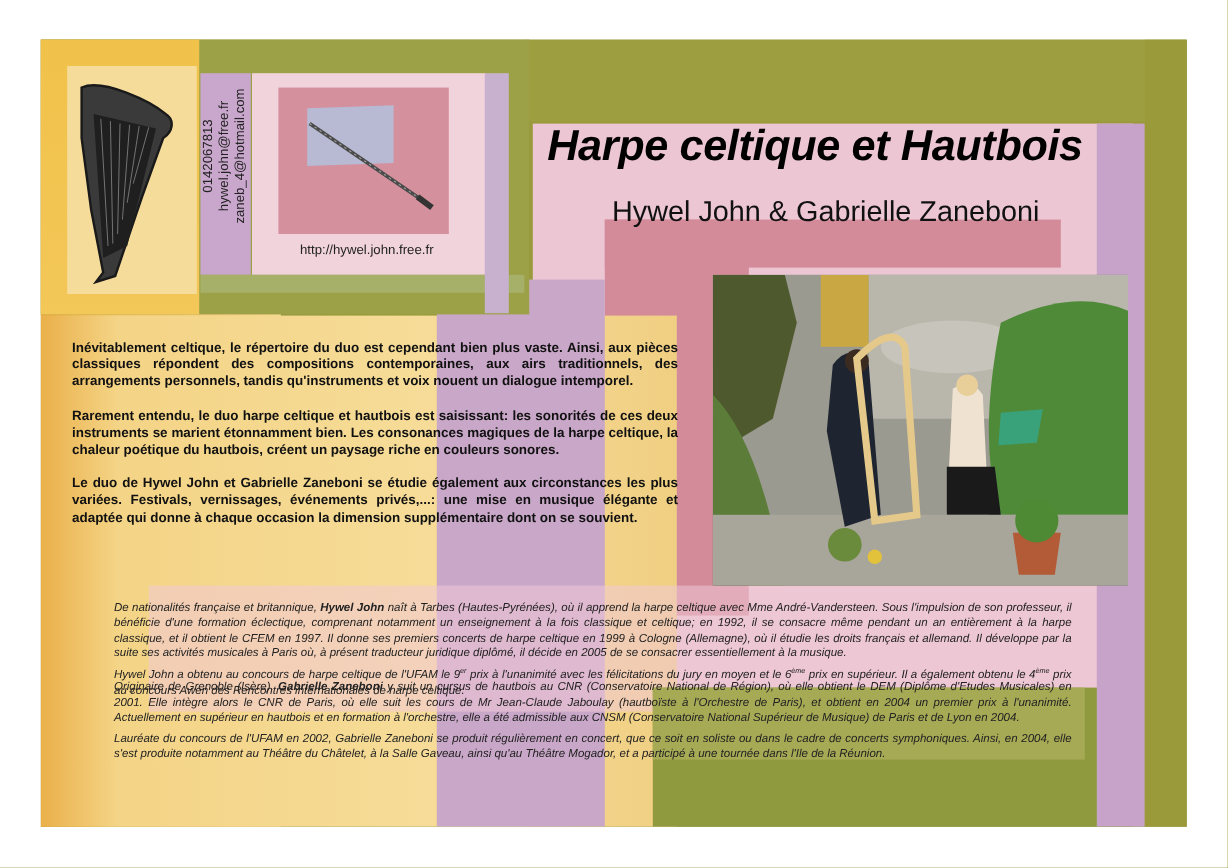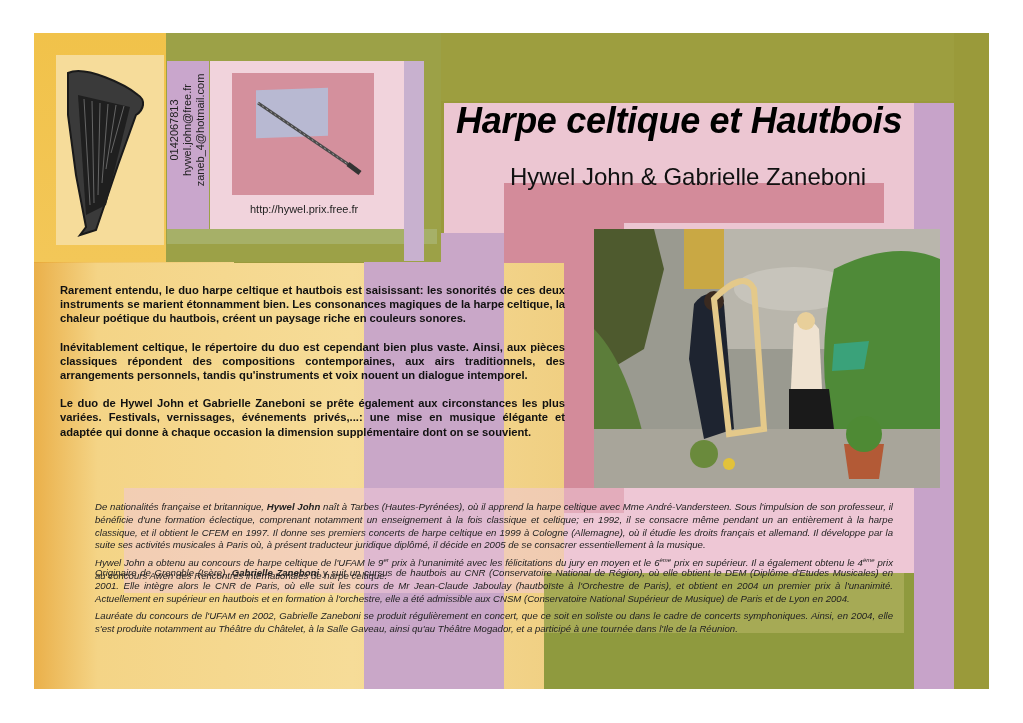--- a/index.html
+++ b/index.html
@@ -96,21 +96,21 @@
   </svg>
   <div class="greenstrip"></div>
   <div class="lavstrip"></div>
 </div>
 
 <div class="contact">
   <div>0142067813</div>
   <div>hywel.john@free.fr</div>
   <div>zaneb_4@hotmail.com</div>
 </div>
-<div class="url">http://hywel.prix.free.fr</div>
+<div class="url">http://hywel.john.free.fr</div>
 
 <div class="title">Harpe celtique et Hautbois</div>
 <div class="subtitle">Hywel John &amp; Gabrielle Zaneboni</div>
 
 <div class="photo">
   <svg width="346" height="259" viewBox="0 0 346 259">
     <rect x="0" y="0" width="346" height="259" fill="#9a9a90"></rect>
     <rect x="90" y="0" width="40" height="60" fill="#c9a844"></rect>
     <rect x="130" y="0" width="216" height="120" fill="#b9b6ac"></rect>
     <ellipse cx="200" cy="60" rx="60" ry="22" fill="#c7c4bb"></ellipse>
@@ -126,23 +126,23 @@
     <circle cx="212" cy="92" r="9" fill="#e8cf9a"></circle>
     <path d="M240 115 L275 112 L270 140 L238 142 Z" fill="#3aa27a"></path>
     <path d="M250 215 L290 215 L285 250 L255 250 Z" fill="#b35a36"></path>
     <circle cx="270" cy="205" r="18" fill="#4e8a34"></circle>
     <circle cx="110" cy="225" r="14" fill="#6a8a3c"></circle>
     <circle cx="135" cy="235" r="6" fill="#e2c23a"></circle>
   </svg>
 </div>
 
 <div class="intro">
+  <p>Inévitablement celtique, le répertoire du duo est cependant bien plus vaste. Ainsi, aux pièces classiques répondent des compositions contemporaines, aux airs traditionnels, des arrangements personnels, tandis qu'instruments et voix nouent un dialogue intemporel.</p>
   <p>Rarement entendu, le duo harpe celtique et hautbois est saisissant: les sonorités de ces deux instruments se marient étonnamment bien. Les consonances magiques de la harpe celtique, la chaleur poétique du hautbois, créent un paysage riche en couleurs sonores.</p>
-  <p>Inévitablement celtique, le répertoire du duo est cependant bien plus vaste. Ainsi, aux pièces classiques répondent des compositions contemporaines, aux airs traditionnels, des arrangements personnels, tandis qu'instruments et voix nouent un dialogue intemporel.</p>
-  <p>Le duo de Hywel John et Gabrielle Zaneboni se prête également aux circonstances les plus variées. Festivals, vernissages, événements privés,...: une mise en musique élégante et adaptée qui donne à chaque occasion la dimension supplémentaire dont on se souvient.</p>
+  <p>Le duo de Hywel John et Gabrielle Zaneboni se étudie également aux circonstances les plus variées. Festivals, vernissages, événements privés,...: une mise en musique élégante et adaptée qui donne à chaque occasion la dimension supplémentaire dont on se souvient.</p>
 </div>
 
 <div class="bio">
   <p><span>De nationalités française et britannique, </span><b>Hywel John</b><span> naît à Tarbes (Hautes-Pyrénées), où il apprend la harpe celtique avec Mme André-Vandersteen. Sous l'impulsion de son professeur, il bénéficie d'une formation éclectique, comprenant notamment un enseignement à la fois classique et celtique; en 1992, il se consacre même pendant un an entièrement à la harpe classique, et il obtient le CFEM en 1997. Il donne ses premiers concerts de harpe celtique en 1999 à Cologne (Allemagne), où il étudie les droits français et allemand. Il développe par la suite ses activités musicales à Paris où, à présent traducteur juridique diplômé, il décide en 2005 de se consacrer essentiellement à la musique.</span></p>
   <p><span>Hywel John a obtenu au concours de harpe celtique de l'UFAM le 9</span><sup>er</sup><span> prix à l'unanimité avec les félicitations du jury en moyen et le 6</span><sup>ème</sup><span> prix en supérieur. Il a également obtenu le 4</span><sup>ème</sup><span> prix au concours Awen des Rencontres internationales de harpe celtique.</span></p>
 </div>
 
 <div class="bio bio2">
   <p><span>Originaire de Grenoble (Isère), </span><b>Gabrielle Zaneboni</b><span> y suit un cursus de hautbois au CNR (Conservatoire National de Région), où elle obtient le DEM (Diplôme d'Etudes Musicales) en 2001. Elle intègre alors le CNR de Paris, où elle suit les cours de Mr Jean-Claude Jaboulay (hautboïste à l'Orchestre de Paris), et obtient en 2004 un premier prix à l'unanimité. Actuellement en supérieur en hautbois et en formation à l'orchestre, elle a été admissible aux CNSM (Conservatoire National Supérieur de Musique) de Paris et de Lyon en 2004.</span></p>
   <p>Lauréate du concours de l'UFAM en 2002, Gabrielle Zaneboni se produit régulièrement en concert, que ce soit en soliste ou dans le cadre de concerts symphoniques. Ainsi, en 2004, elle s'est produite notamment au Théâtre du Châtelet, à la Salle Gaveau, ainsi qu'au Théâtre Mogador, et a participé à une tournée dans l'Ile de la Réunion.</p>

